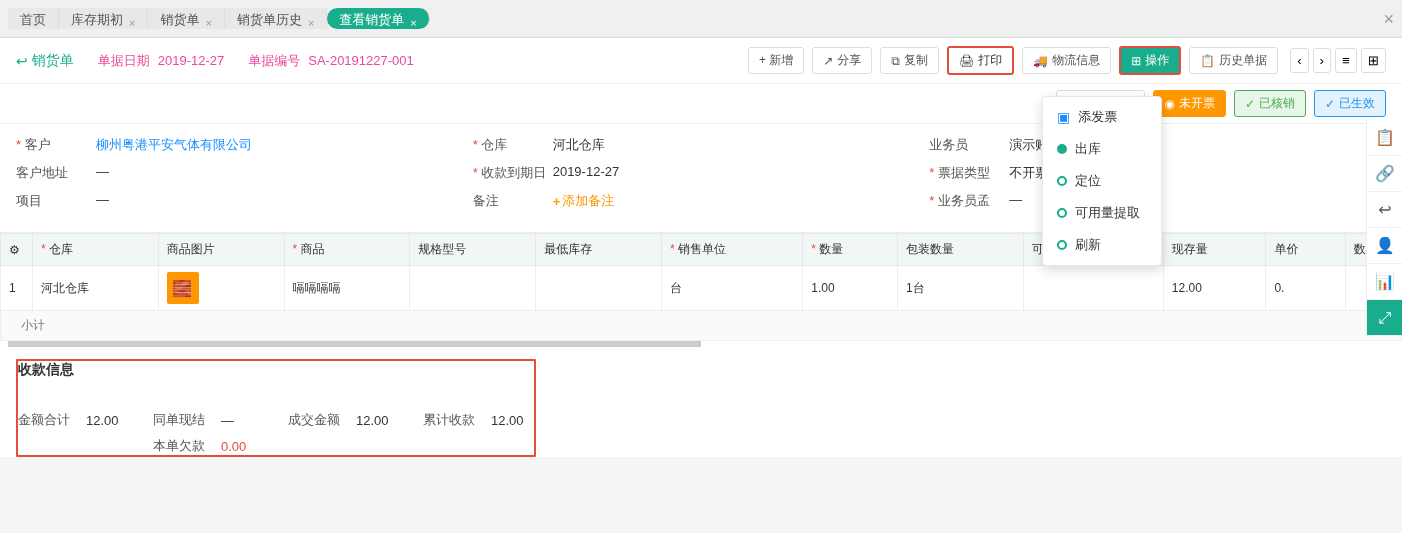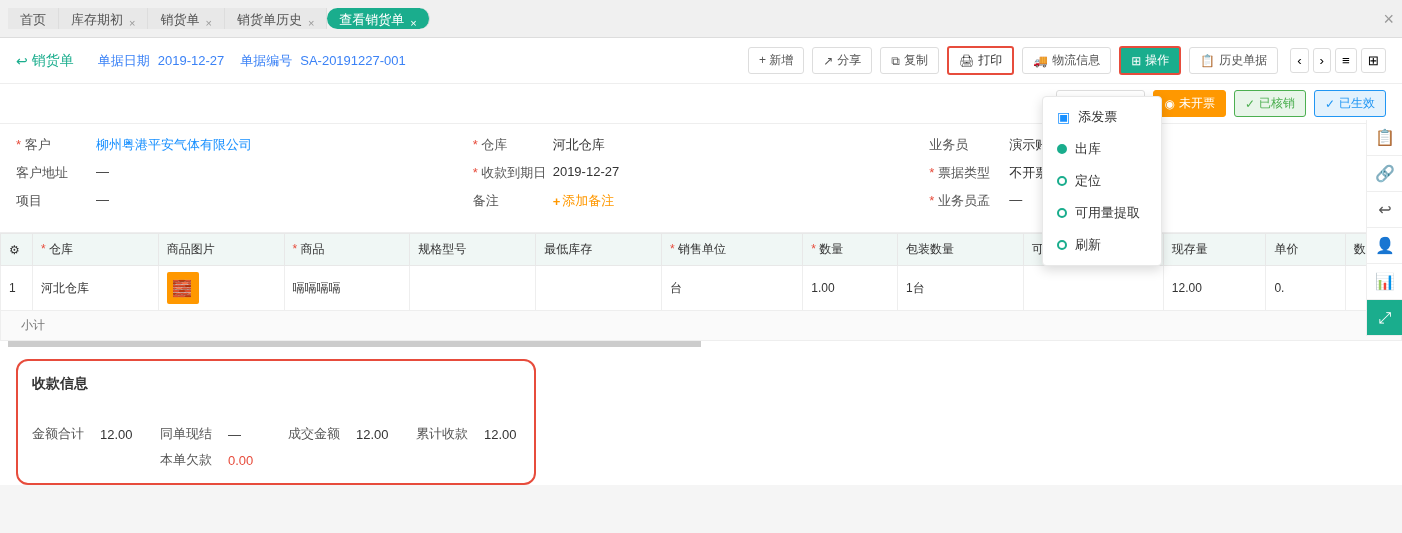--- a/index.html
+++ b/index.html
@@ -36,21 +36,21 @@
     
     .doc-header {
       display: flex; align-items: center; padding: 8px 16px; border-bottom: 1px solid #eee;
       background: #fff;
     }
     .doc-title {
       display: flex; align-items: center; color: #1aad8d; font-size: 14px; font-weight: 500;
       margin-right: 24px;
     }
     .doc-title .icon { margin-right: 4px; font-size: 14px; }
-    .doc-meta { display: flex; align-items: center; gap: 16px; flex: 1; font-size: 13px; color: #3b82f6; }
+    .doc-meta { display: flex; align-items: center; gap: 24px; flex: 1; font-size: 13px; color: #ec4899; }
     .doc-meta span { display: flex; align-items: center; gap: 4px; }
     .doc-actions {
       display: flex; align-items: center; gap: 8px; margin-left: auto;
     }
     .action-btn {
       display: flex; align-items: center; gap: 4px; padding: 4px 10px;
       border: 1px solid #ddd; border-radius: 3px; cursor: pointer; font-size: 12px;
       background: #fff; color: #555; white-space: nowrap;
     }
     .action-btn.print-btn {
@@ -120,21 +120,21 @@
       display: inline-flex; align-items: center; justify-content: center;
       color: #fff; font-size: 16px; border-radius: 2px;
     }
     .scroll-indicator {
       height: 6px; background: linear-gradient(to right, #ccc 0%, #ccc 50%, transparent 50%);
       margin: 0 8px;
     }
 
     
     .payment-section {
-      border: 2px solid #e74c3c; border-radius: 12px; margin: 12px 16px; padding: 14px;
+      border: 2px solid #e74c3c; border-radius: 1px; margin: 12px 16px; 
       background: #fff; max-width: 520px;
     }
     .payment-title { font-weight: bold; font-size: 14px; margin-bottom: 12px; }
     .payment-grid { display: grid; grid-template-columns: 1fr 1fr 1fr 1fr; gap: 8px 24px; margin-top: 32px; }
     .payment-row { display: flex; align-items: center; gap: 8px; font-size: 13px; }
     .payment-label { color: #555; white-space: nowrap; min-width: 60px; }
     .payment-value { color: #333; }
     .payment-value.orange { color: #e74c3c; }
     .payment-note { color: #1890ff; font-size: 12px; }
 

